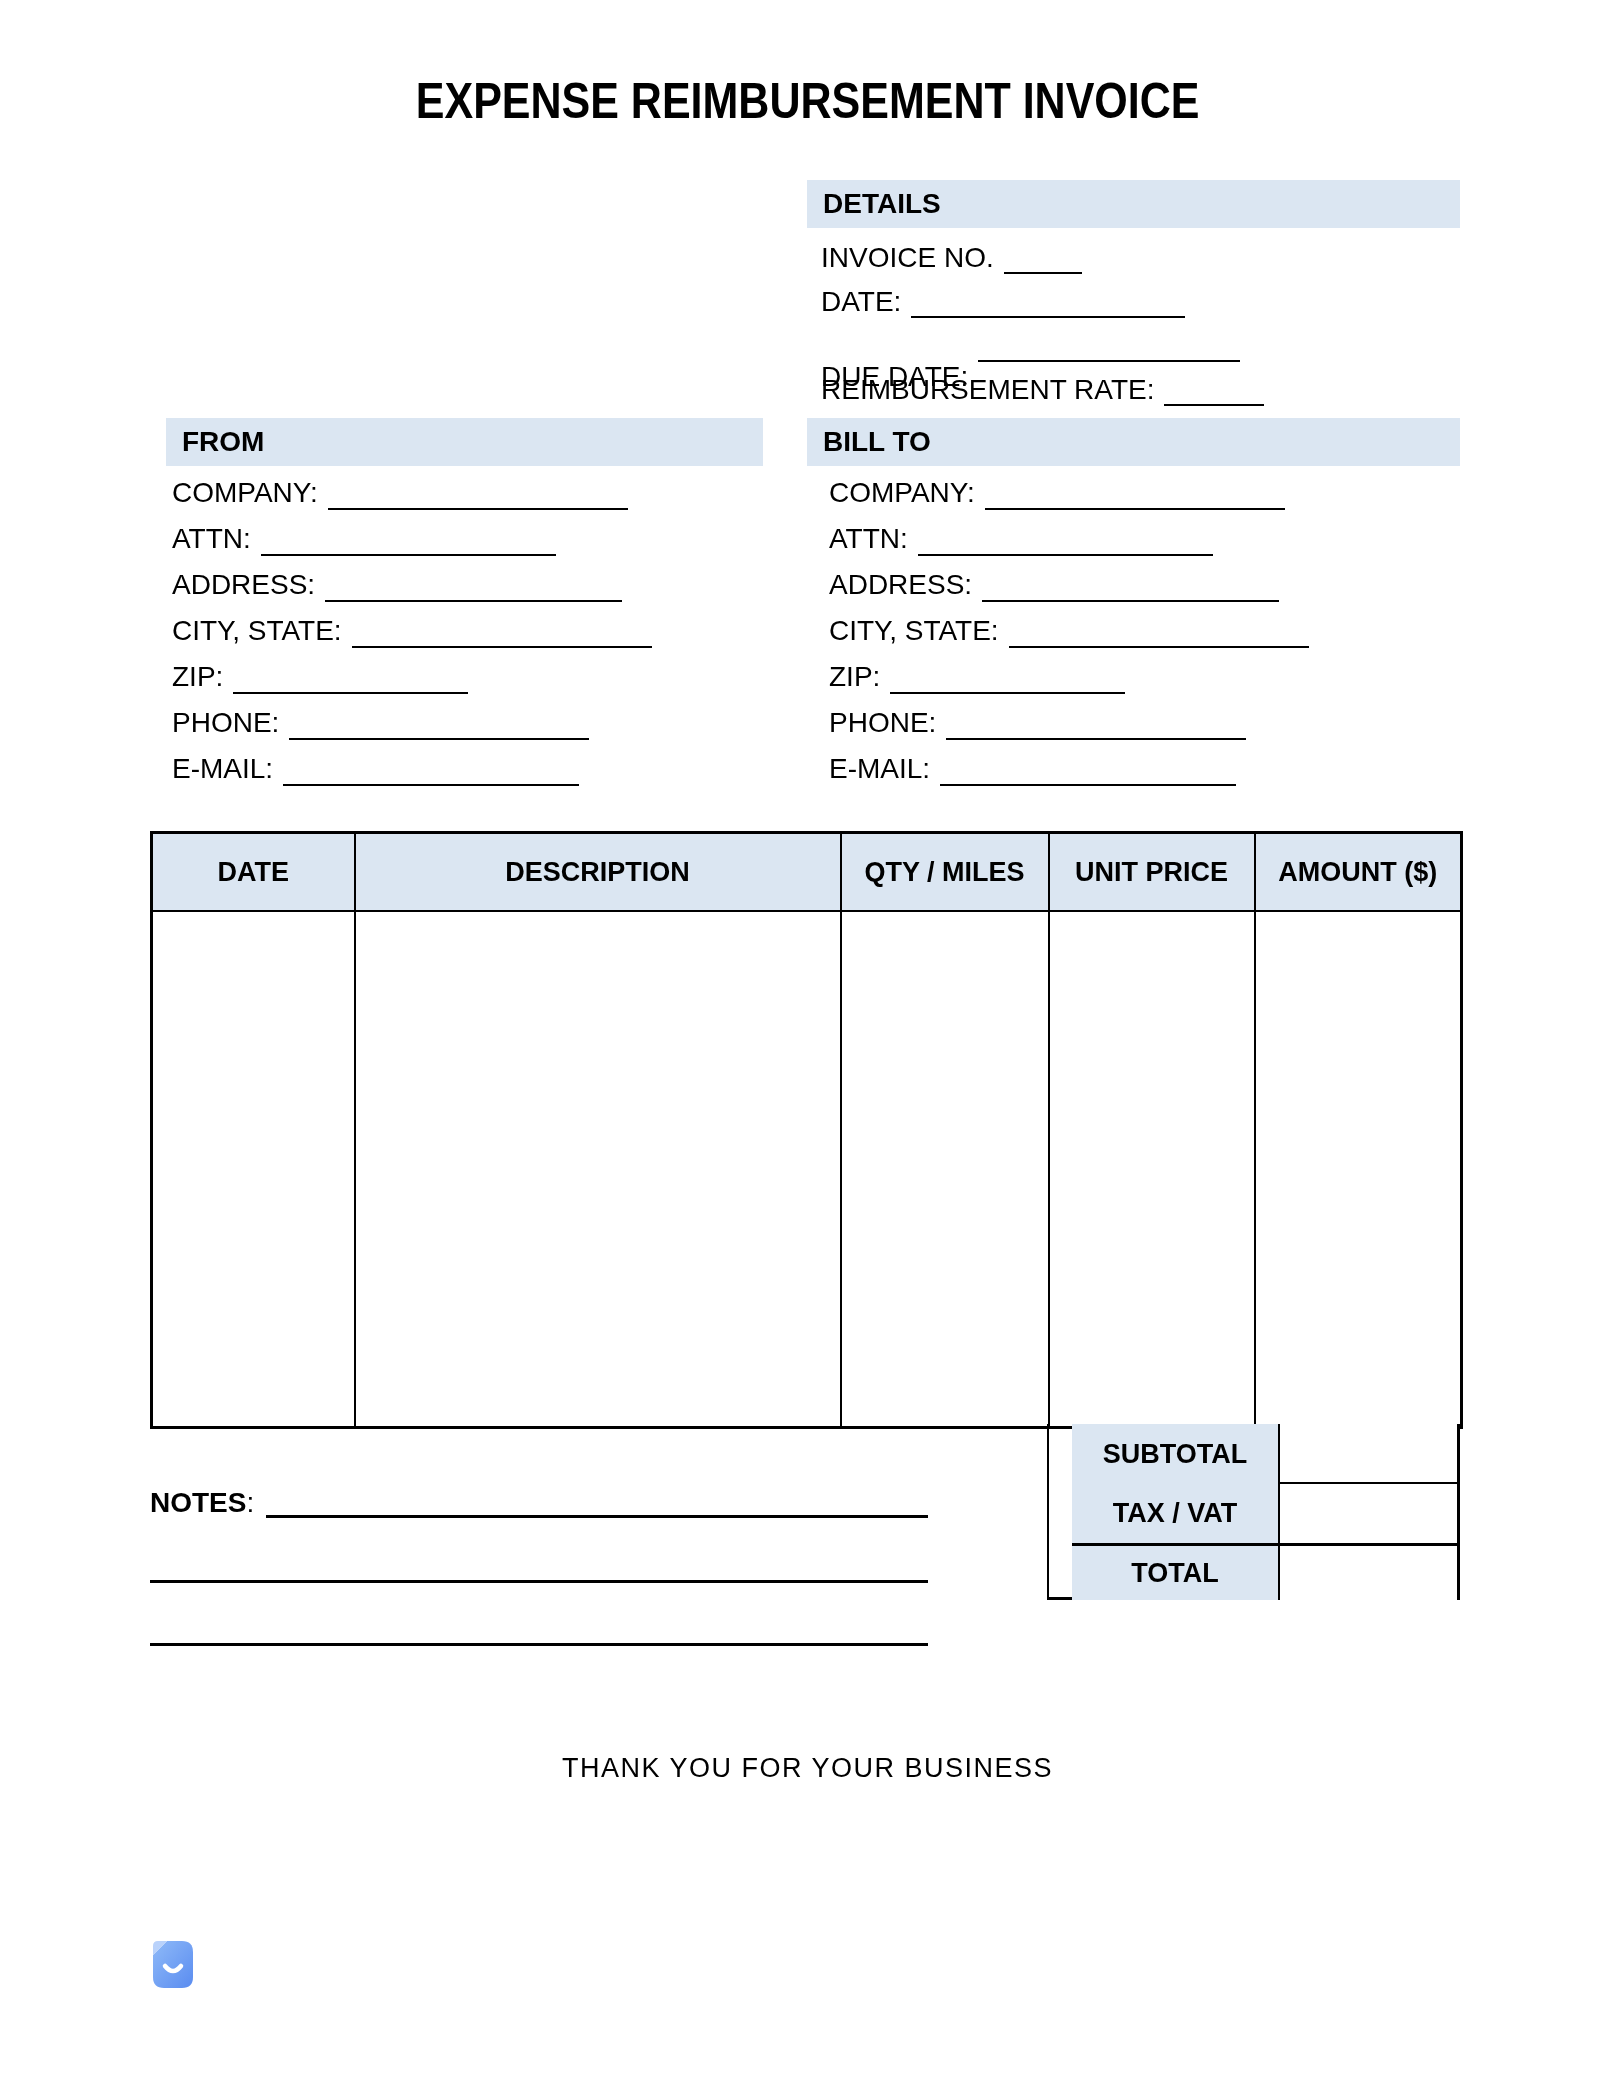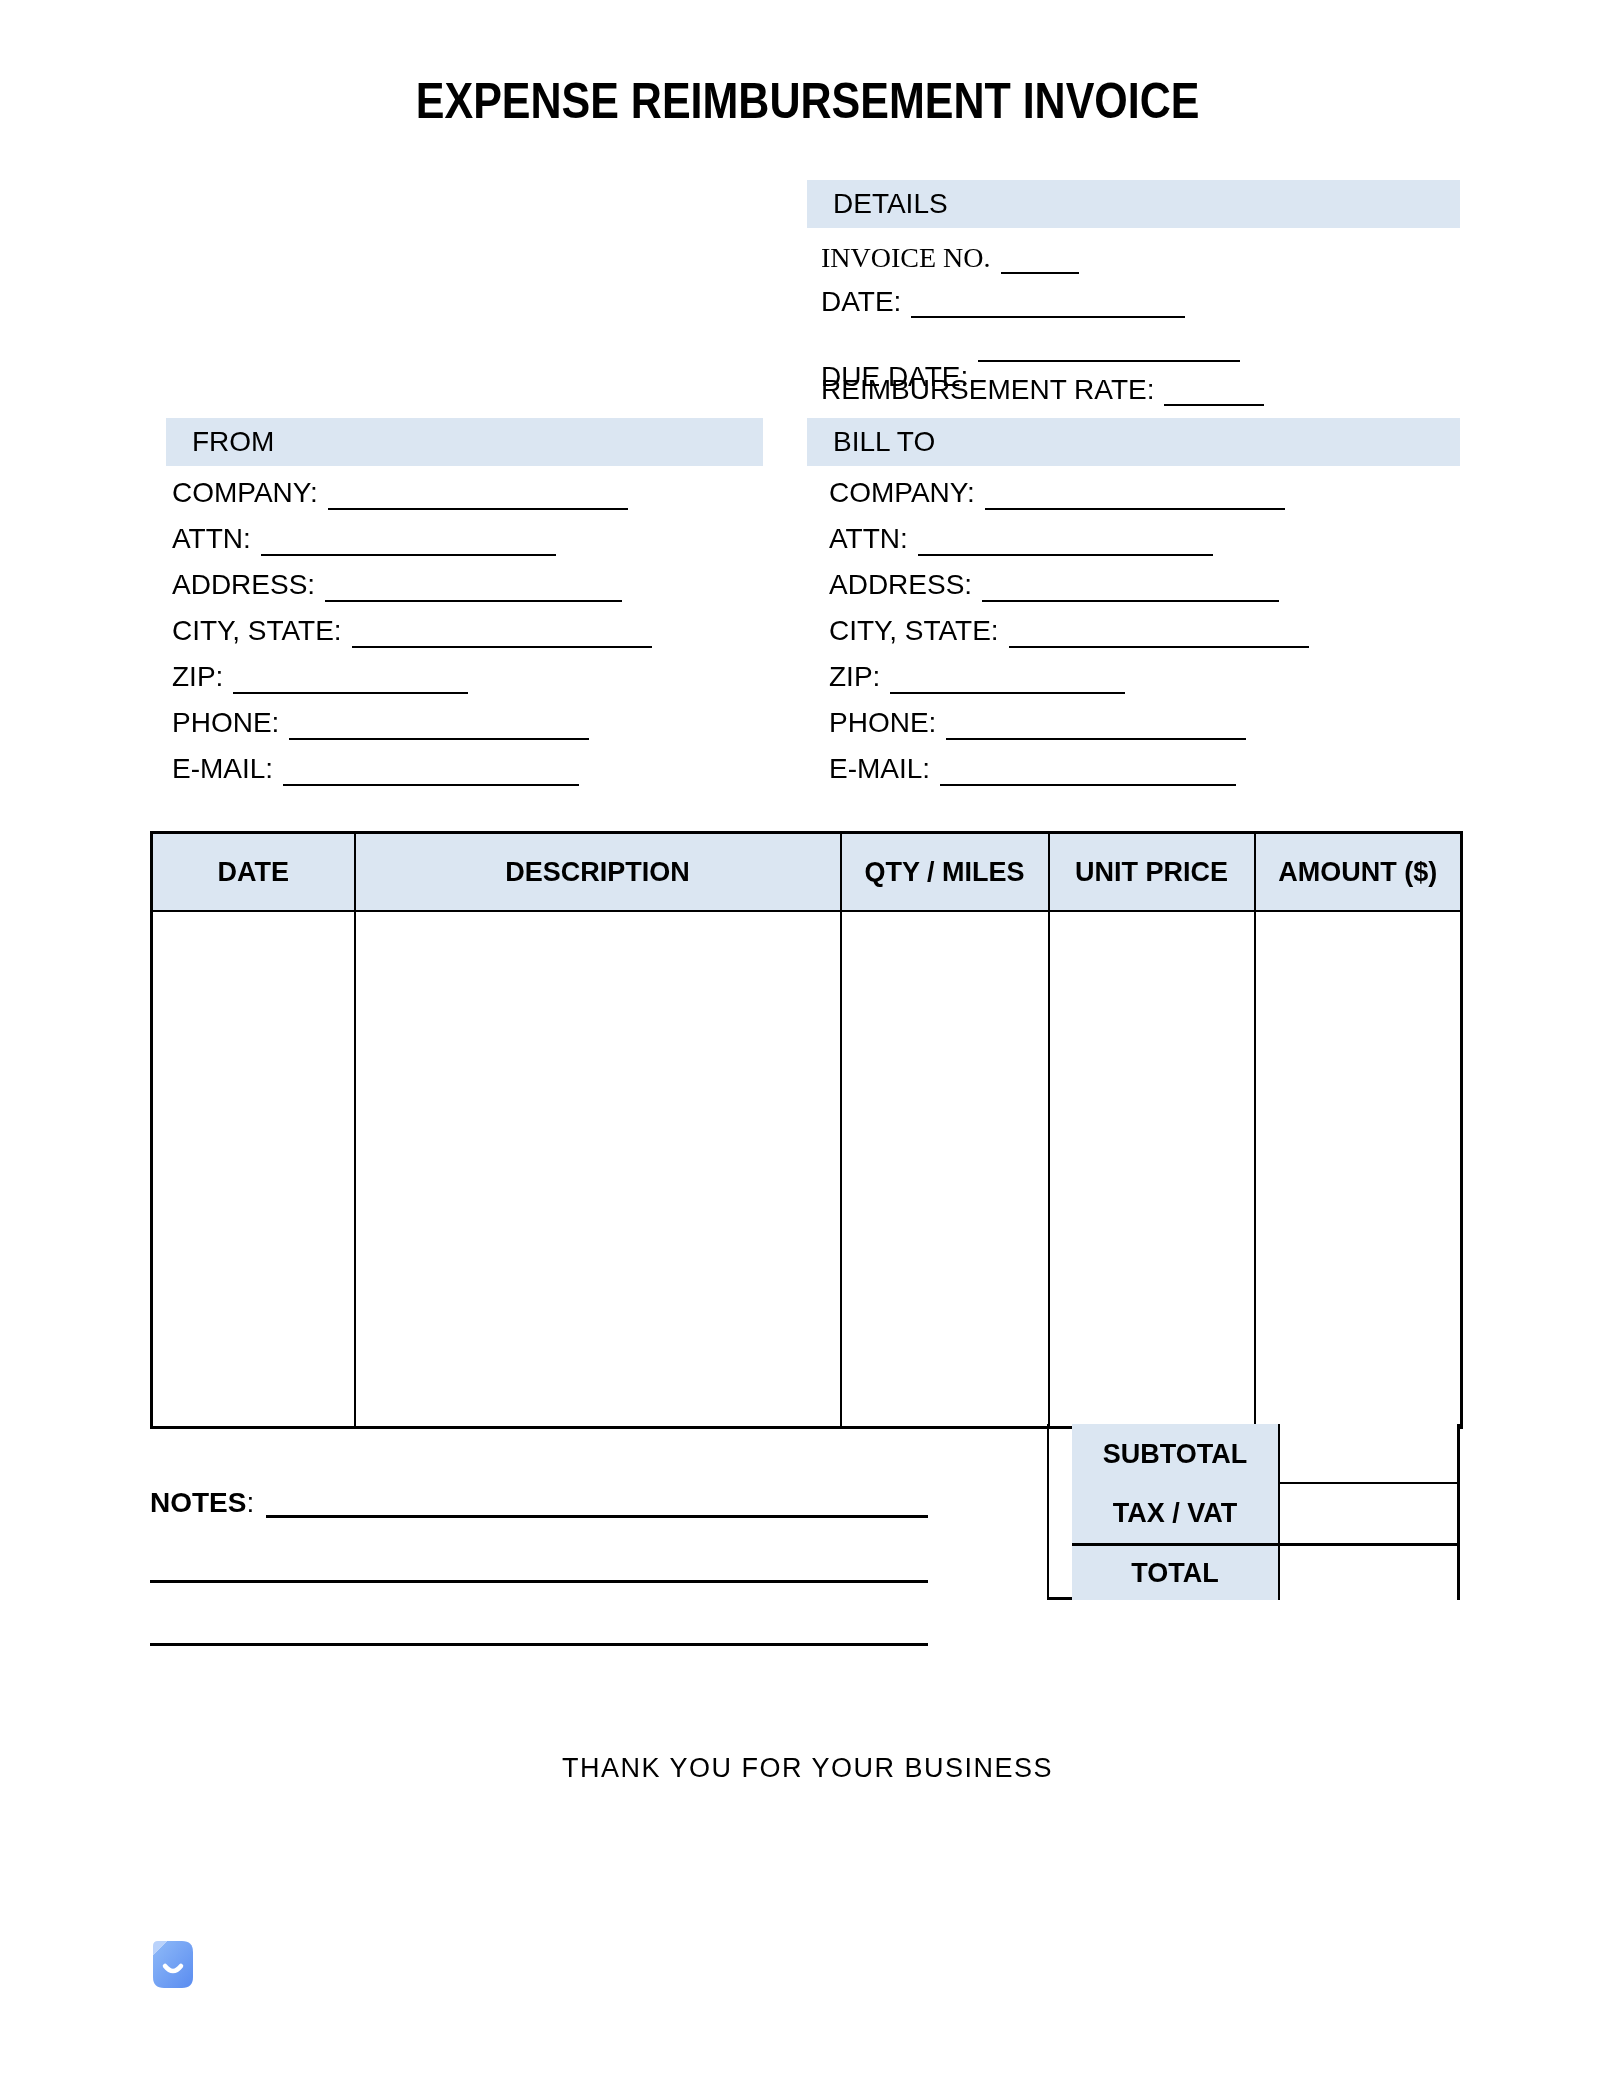--- a/index.html
+++ b/index.html
@@ -19,22 +19,22 @@
   .title-wrap{position:absolute;left:0;top:72px;width:1615px;text-align:center;}
   .doc-title{
     display:inline-block;
     font-size:50px;font-weight:bold;letter-spacing:0px;
     transform:scaleX(0.86);transform-origin:center;
     white-space:nowrap;
   }
   
   .bar{
     position:absolute;height:48px;background:var(--hdr);
-    font-weight:normal;font-size:28px;line-height:48px;
-    padding-left:26px;box-sizing:border-box;
+    font-weight:bold;font-size:28px;line-height:48px;
+    padding-left:16px;box-sizing:border-box;
   }
   .bar-details{left:807px;top:180px;width:653px;}
   .bar-from{left:166px;top:418px;width:597px;}
   .bar-billto{left:807px;top:418px;width:653px;}
   
   .fields{position:absolute;}
   .fields-details{left:821px;top:236px;}
   .fields-from{left:172px;top:470px;}
   .fields-billto{left:829px;top:470px;}
   .frow{display:flex;}
@@ -90,21 +90,21 @@
 <body>
 
 <div class="page">
 
   <div class="title-wrap">
     <span class="doc-title">EXPENSE REIMBURSEMENT INVOICE</span>
   </div>
 
   <div class="bar bar-details">DETAILS</div>
   <div class="fields fields-details" id="details-fields">
-      <div class="frow" style="height: 44px; font-family: Liberation Serif, serif;">
+      <div class="frow" style="height: 44px;">
         <span class="flbl" style="line-height: 44px;">INVOICE NO.</span>
         <span class="fline" style="width: 78px;"></span>
       </div>
       <div class="frow" style="height: 44px;">
         <span class="flbl" style="line-height: 44px;">DATE:</span>
         <span class="fline" style="width: 274px;"></span>
       </div>
       <div class="frow" style="height: 44px;">
         <span class="flbl" style="line-height: 44px; margin-top: 31px;">DUE DATE:</span>
         <span class="fline" style="width: 262px;"></span>

